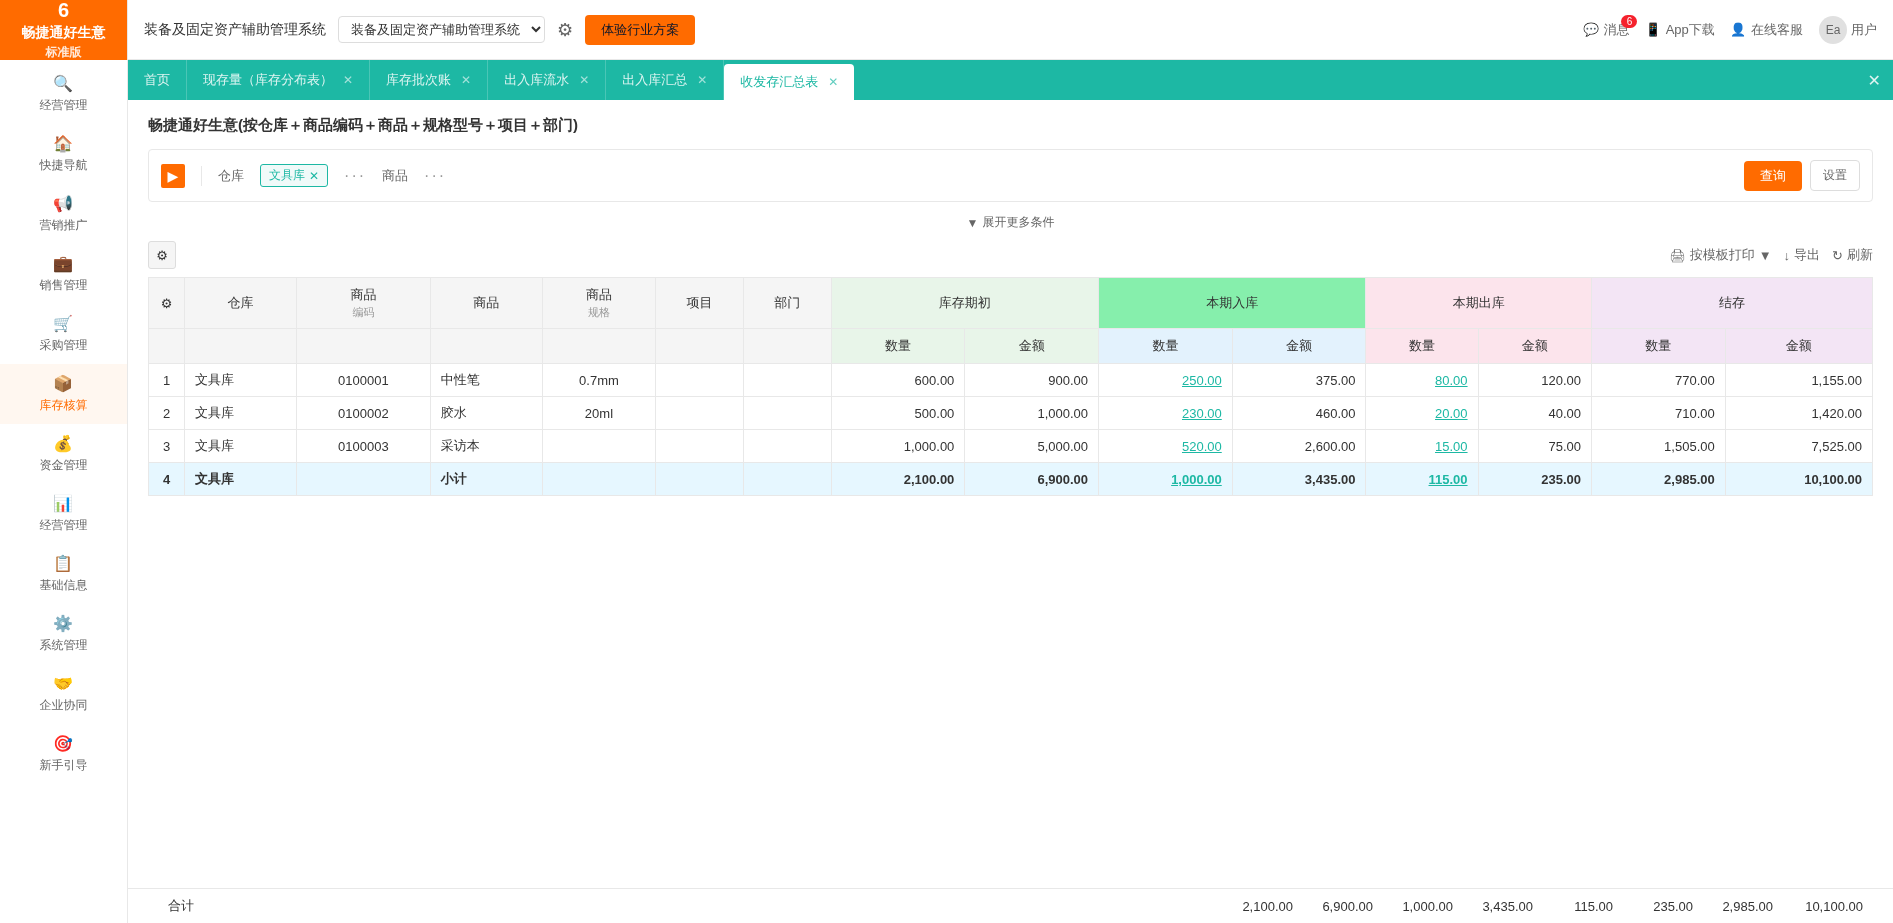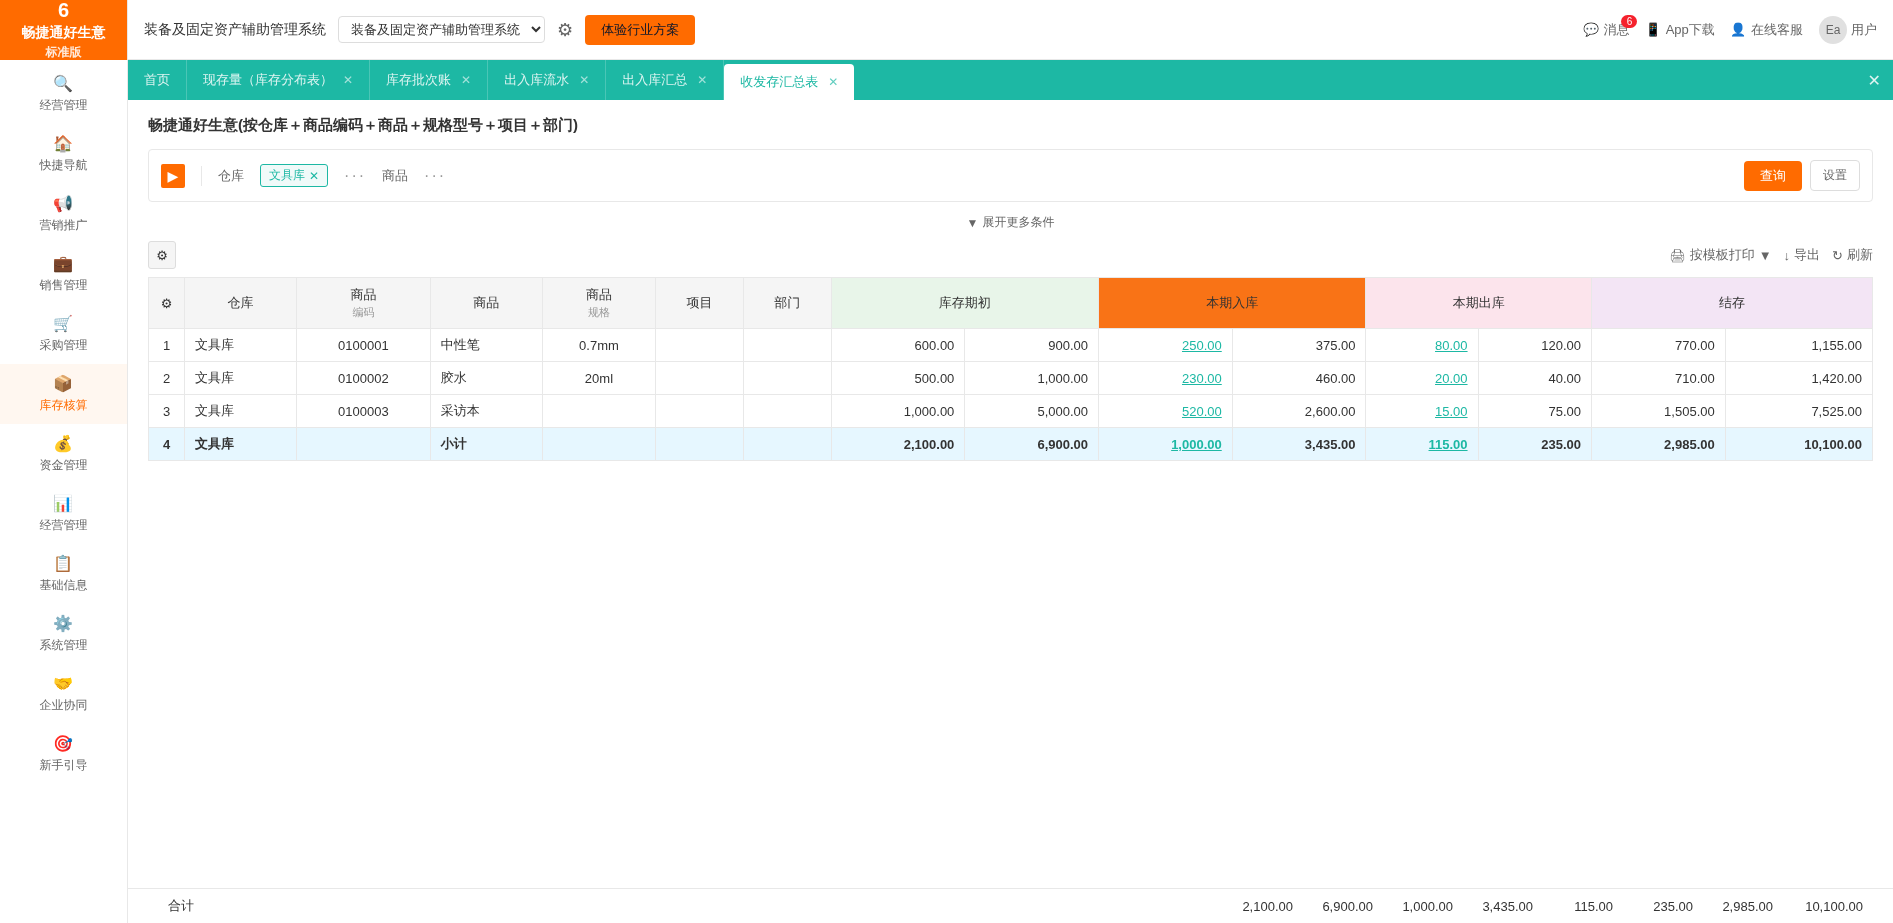--- a/index.html
+++ b/index.html
@@ -342,23 +342,40 @@
       <thead>
         <tr>
           <th class="settings-col">⚙</th>
           <th>仓库</th>
           <th>商品<br><span style="font-size:11px;color:#999;">编码</span></th>
           <th>商品</th>
           <th>商品<br><span style="font-size:11px;color:#999;">规格</span></th>
           <th>项目</th>
           <th>部门</th>
           <th colspan="2" style="background:#e8f5e9;">库存期初</th>
-          <th colspan="2" style="background:#f97316;">本期入库</th>
+          <th colspan="2" style="background:#86efac;">本期入库</th>
           <th colspan="2" style="background:#fce4ec;">本期出库</th>
           <th colspan="2" style="background:#f3e5f5;">结存</th>
+        </tr>
+        <tr>
+          <th></th>
+          <th></th>
+          <th></th>
+          <th></th>
+          <th></th>
+          <th></th>
+          <th></th>
+          <th style="background:#e8f5e9;">数量</th>
+          <th style="background:#e8f5e9;">金额</th>
+          <th style="background:#e3f2fd;">数量</th>
+          <th style="background:#e3f2fd;">金额</th>
+          <th style="background:#fce4ec;">数量</th>
+          <th style="background:#fce4ec;">金额</th>
+          <th style="background:#f3e5f5;">数量</th>
+          <th style="background:#f3e5f5;">金额</th>
         </tr>
       </thead>
       <tbody id="table-body">
 
       <tr>
             <td class="td-center">1</td>
             <td class="td-left">文具库</td>
             <td class="td-center">0100001</td>
             <td class="td-left">中性笔</td>
             <td class="td-center">0.7mm</td>

